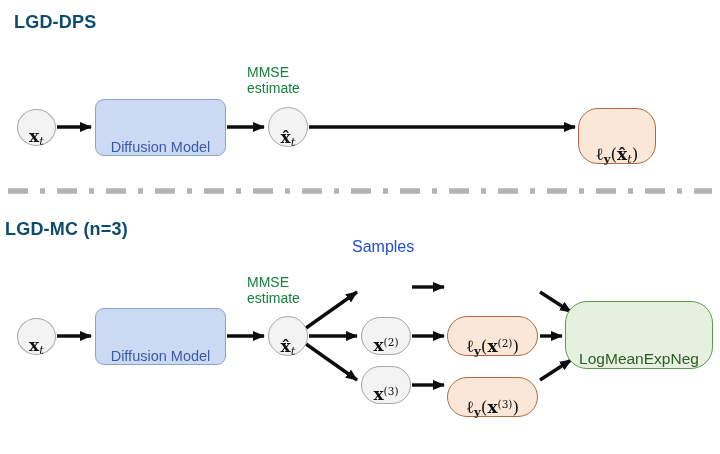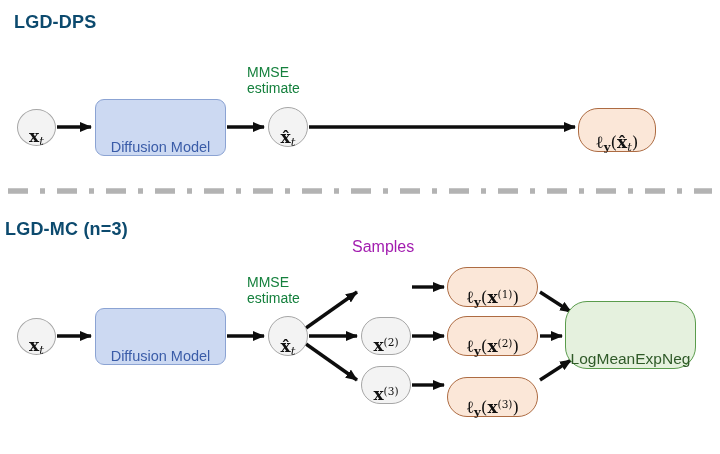--- a/index.html
+++ b/index.html
@@ -29,21 +29,21 @@
   .loss-pill{
     background:var(--orange-fill);border:1.5px solid var(--orange-border);border-radius:20px;
   }
   .agg-box{
     background:var(--green-fill);border:1.6px solid var(--green-border);border-radius:22px;
     color:var(--green-text);font-size:15.5px;
   }
   .annot{
     position:absolute;color:#15803d;font-size:14px;line-height:16px;
   }
-  .samples-label{position:absolute;color:#a21caf;font-size:16px;}
+  .samples-label{position:absolute;color:#1d4ed8;font-size:16px;}
   .math{font-family:"DejaVu Serif",serif;color:#111;font-size:17px;line-height:1;}
   .loss-pill .math{font-size:17px;}
   .mb{font-weight:bold;font-style:normal;}
   .math sub{font-size:0.68em;vertical-align:-0.28em;line-height:0;}
   .math sup{font-size:0.62em;vertical-align:0.5em;line-height:0;}
   .sub-it{font-style:italic;font-weight:normal;}
   .sub-b{font-style:normal;font-weight:bold;}
   .roman{font-style:normal;font-weight:normal;}
 </style>
 </head>
@@ -89,21 +89,21 @@
 
   <div class="annot" style="left:247px;top:64px;width:82px;">
     <div>MMSE</div>
     <div>estimate</div>
   </div>
 
   <div class="node circle" style="left:268px;top:107px;width:40px;height:40px;">
     <span class="math"><span class="mb">x̂</span><sub class="sub-it">t</sub></span>
   </div>
 
-  <div class="node loss-pill" style="left:578px;top:108px;width:78px;height:44px;">
+  <div class="node loss-pill" style="left:578px;top:108px;width:78px;height:56px;">
     <span class="math"><span class="roman">ℓ</span><sub class="sub-b">y</sub><span class="roman">(</span><span class="mb">x̂</span><sub class="sub-it">t</sub><span class="roman">)</span></span>
   </div>
 
   <div class="section-title" style="left:5px;top:219px;">LGD-MC (n=3)</div>
 
   <div class="node circle" style="left:17px;top:318px;width:39px;height:37px;">
     <span class="math"><span class="mb">x</span><sub class="sub-it">t</sub></span>
   </div>
 
   <div class="node model-box" style="left:95px;top:308px;width:131px;height:57px;">
@@ -121,27 +121,24 @@
 
   <div class="samples-label" style="left:352px;top:238px;">Samples</div>
 
   <div class="node stadium" style="left:361px;top:317px;width:50px;height:38px;">
     <span class="math"><span class="mb">x</span><sup class="roman">(2)</sup></span>
   </div>
   <div class="node stadium" style="left:361px;top:366px;width:50px;height:38px;">
     <span class="math"><span class="mb">x</span><sup class="roman">(3)</sup></span>
   </div>
 
-  <div class="node loss-pill" style="left:447px;top:267px;width:91px;height:40px;">
-    <span class="math"><span class="roman">ℓ</span><sub class="sub-b">y</sub><span class="roman">(</span><span class="mb">x</span><sup class="roman">(1)</sup><span class="roman">)</span></span>
-  </div>
   <div class="node loss-pill" style="left:447px;top:316px;width:91px;height:40px;">
     <span class="math"><span class="roman">ℓ</span><sub class="sub-b">y</sub><span class="roman">(</span><span class="mb">x</span><sup class="roman">(2)</sup><span class="roman">)</span></span>
   </div>
   <div class="node loss-pill" style="left:447px;top:365px;width:91px;height:40px;margin-top:12px;">
     <span class="math"><span class="roman">ℓ</span><sub class="sub-b">y</sub><span class="roman">(</span><span class="mb">x</span><sup class="roman">(3)</sup><span class="roman">)</span></span>
   </div>
 
-  <div class="node agg-box" style="left:565px;top:301px;width:131px;height:68px;">
+  <div class="node agg-box" style="left:565px;top:301px;width:148px;height:68px;">
     <span>LogMeanExpNeg</span>
   </div>
 
 </div>
 
 </body></html>

